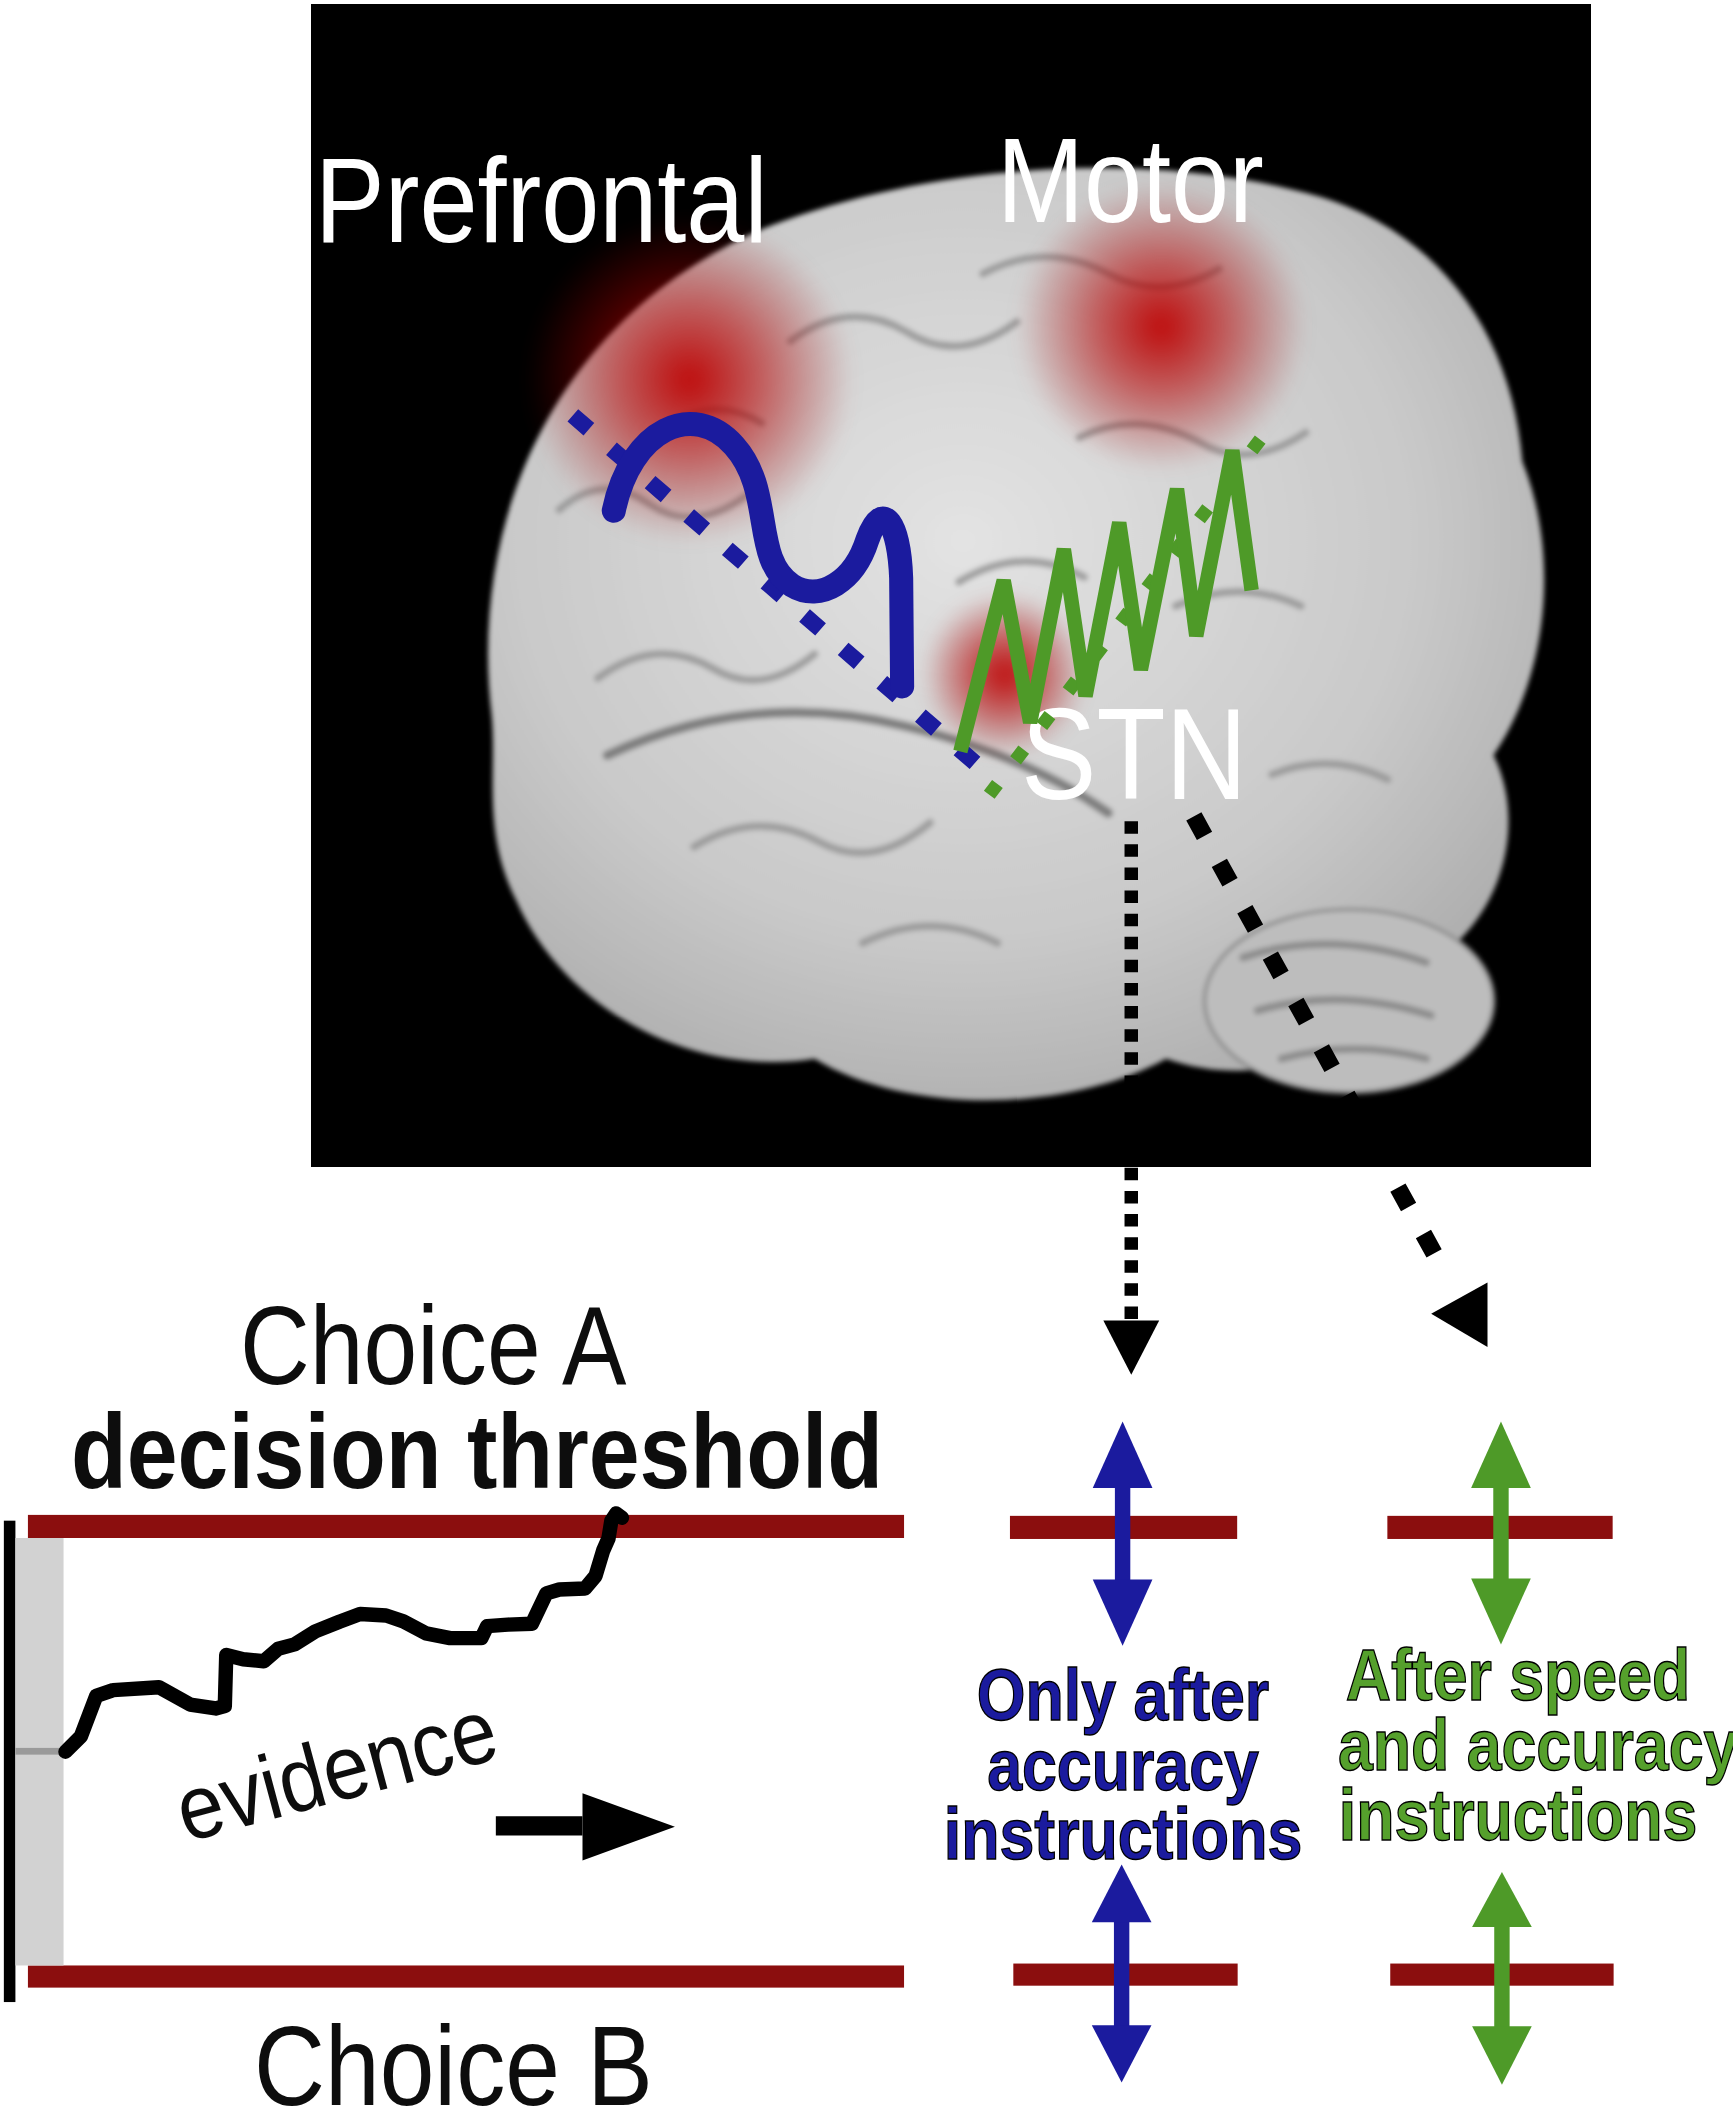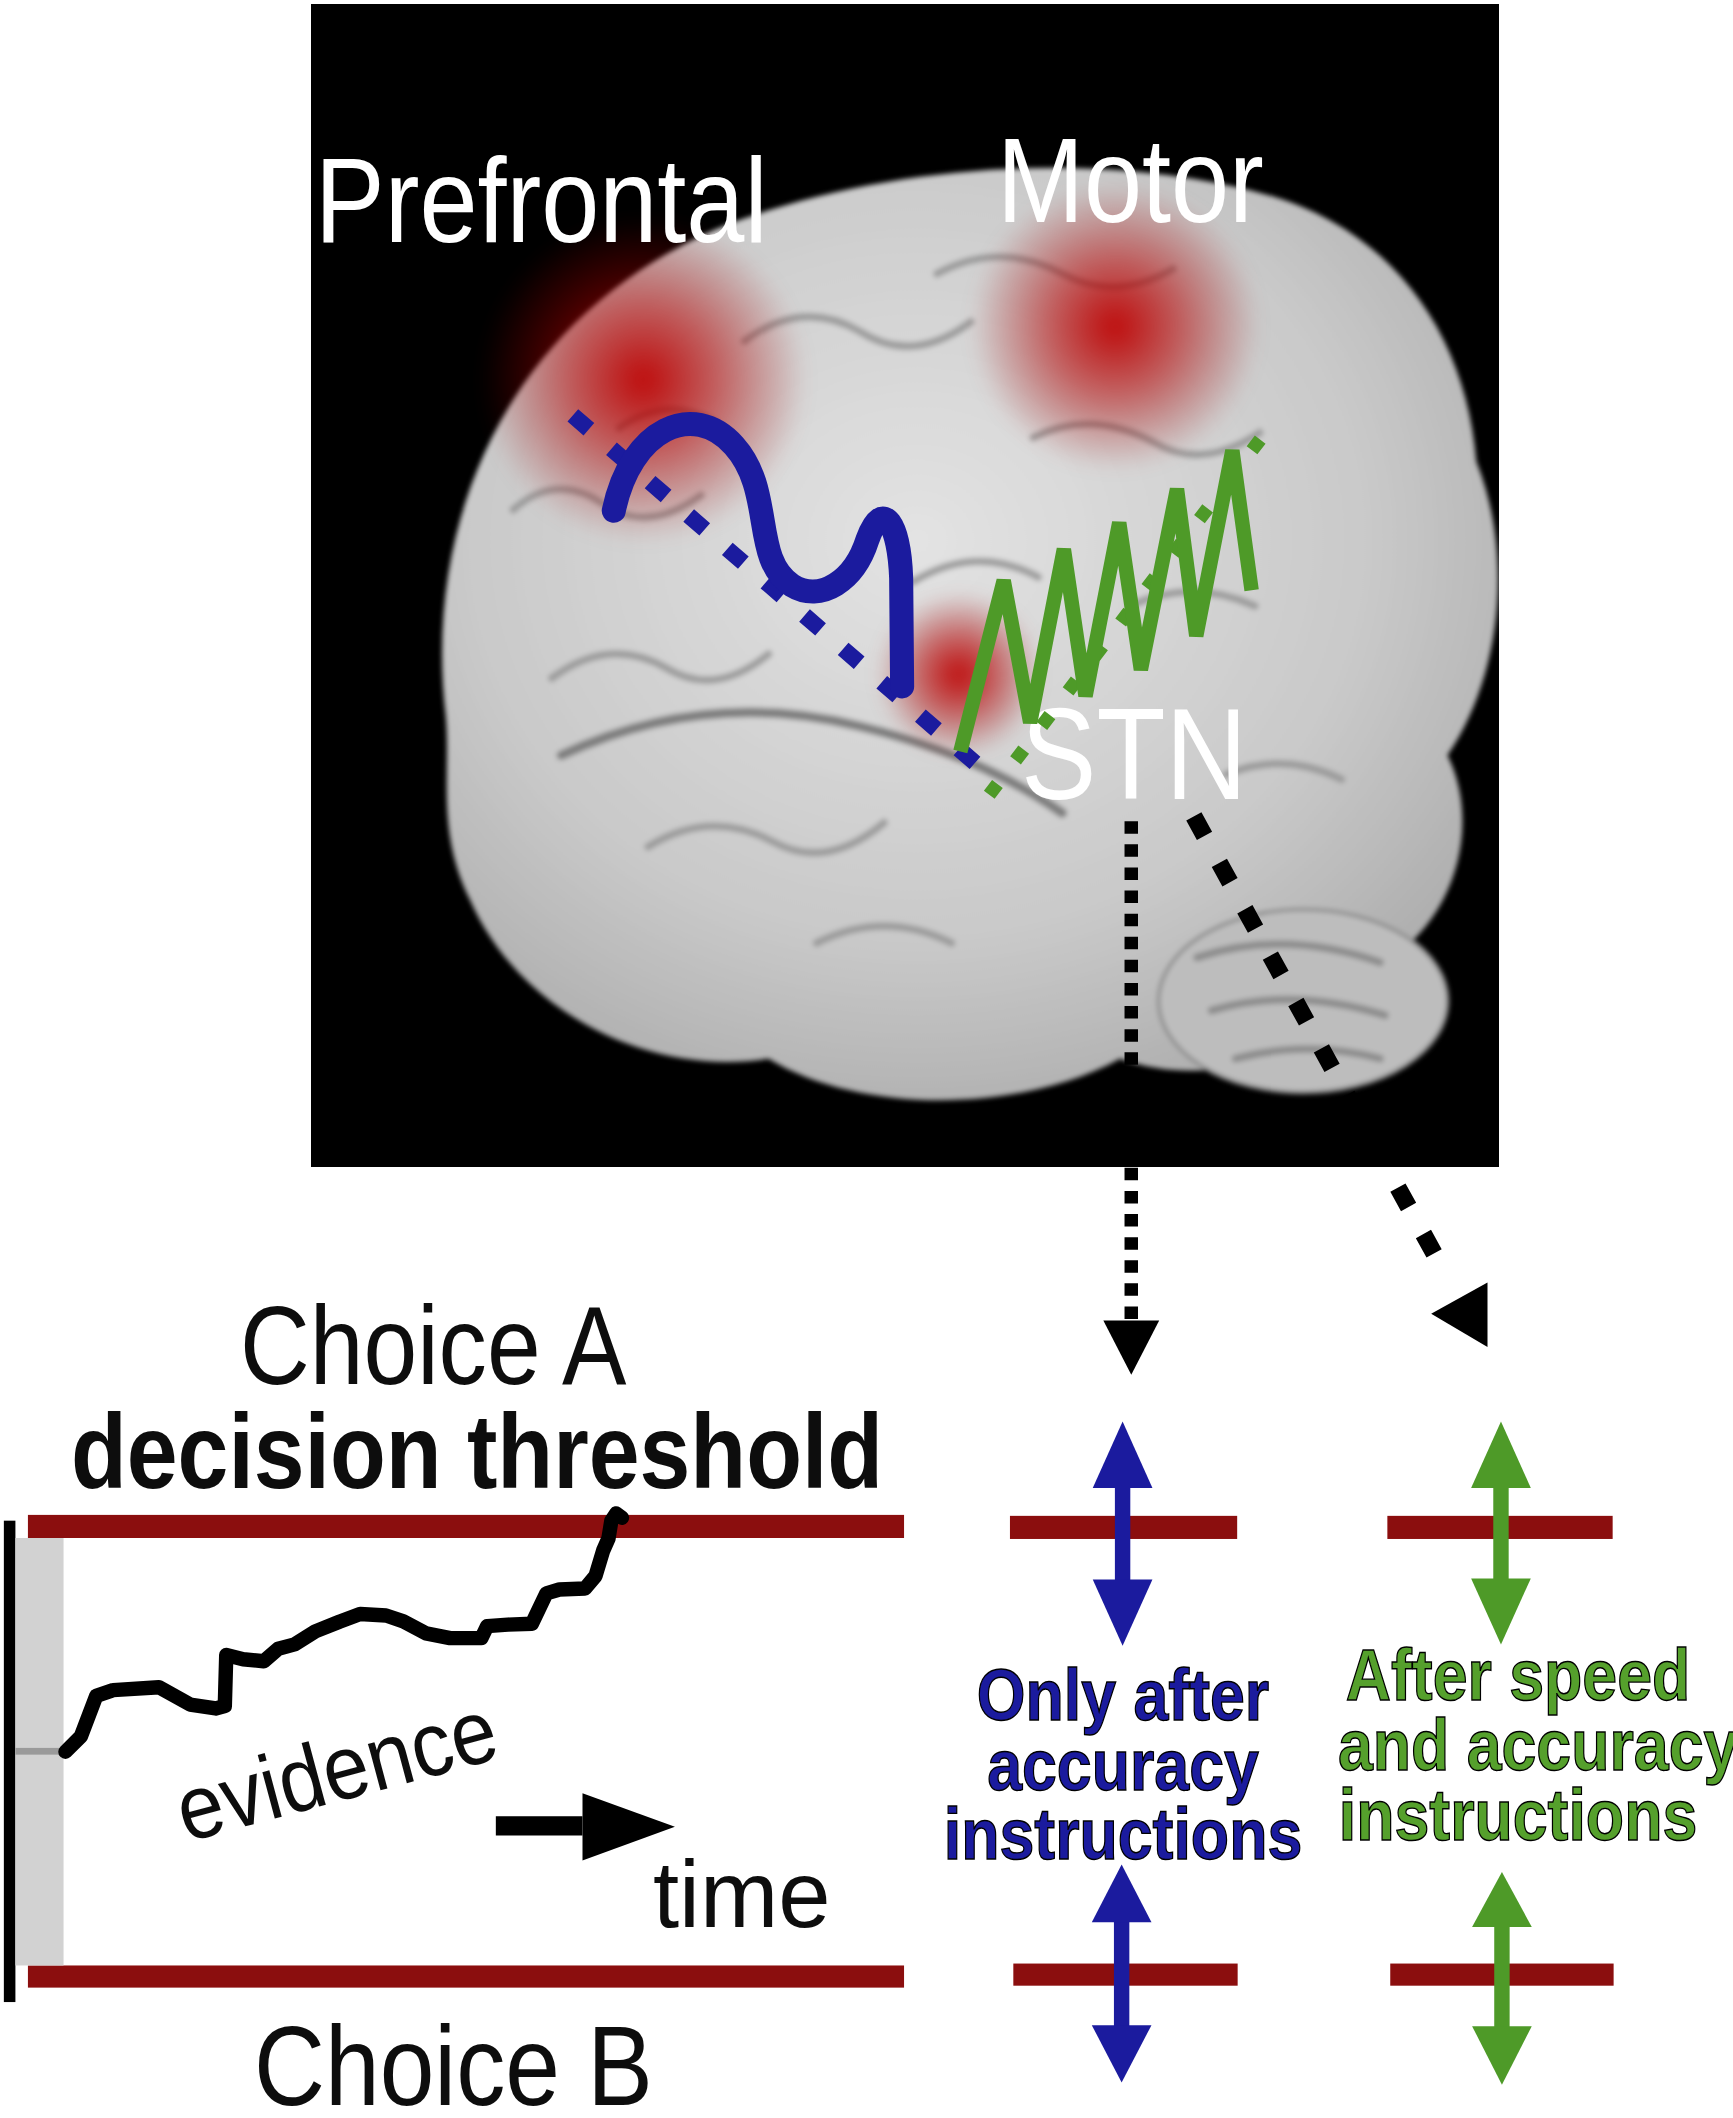--- a/index.html
+++ b/index.html
@@ -4,21 +4,21 @@
 <style>
   :root{
     --navy:#1b1b9e; --green:#4e9a28; --green-text:#55a02c; --dark-red:#8b0e0e;
     --black:#000000; --white:#ffffff; --gray-bar:#d2d2d2; --tick-gray:#9a9a9a;
     --brain-gray:#c6c6c6; --hotspot-red:#c00000;
   }
   *{margin:0;padding:0;box-sizing:border-box;}
   html,body{width:1733px;height:2119px;background:#fff;overflow:hidden;
     font-family:"Liberation Sans","DejaVu Sans",sans-serif;}
   .page{position:absolute;left:0;top:0;width:1733px;height:2119px;background:#fff;}
-  .brain-box{position:absolute;left:311px;top:3.9px;width:1188px;height:1163px;
+  .brain-box{position:absolute;left:311px;top:3.9px;width:1280px;height:1163px;
     background:var(--black,#000);overflow:hidden;}
   .brain-svg{position:absolute;left:0;top:0;width:100%;height:100%;}
   .blabel{position:absolute;color:var(--white,#fff);font-size:120px;line-height:1;
     transform:scaleX(.87);transform-origin:0 0;white-space:nowrap;}
   #lbl-prefrontal{left:4.3px;top:136px;}
   #lbl-motor{left:686px;top:116px;}
   #lbl-stn{left:710px;top:685px;font-size:130px;}
   .overlay{position:absolute;left:0;top:0;width:1733px;height:2119px;z-index:5;pointer-events:none;}
   .txt{position:absolute;line-height:1;color:#0d0d0d;white-space:nowrap;}
   .cond{transform:scaleX(.87);transform-origin:0 0;}
@@ -156,21 +156,20 @@
     <g style="fill:var(--green,#4e9a28);stroke:var(--green,#4e9a28)">
       <line x1="3120" y1="3998" x2="3120" y2="4212" stroke-width="32"></line>
       <polygon points="3120,3888 3058,4002 3182,4002" stroke="none"></polygon>
       <polygon points="3120,4330 3058,4208 3182,4208" stroke="none"></polygon>
     </g>
   </svg>
 
   <div class="txt cond" id="choice-a">Choice A</div>
   <div class="txt cond" id="decision-threshold">decision threshold</div>
   <div class="txt" id="evidence">evidence</div>
-  <div class="txt" id="time">time</div>
   <div class="txt cond" id="choice-b">Choice B</div>
 
   <div class="blue-block">
     <div class="cap blue" id="b1">Only after</div>
     <div class="cap blue" id="b2">accuracy</div>
     <div class="cap blue" id="b3">instructions</div>
   </div>
   <div class="green-block">
     <div class="cap green" id="g1">After speed</div>
     <div class="cap green" id="g2">and accuracy</div>

